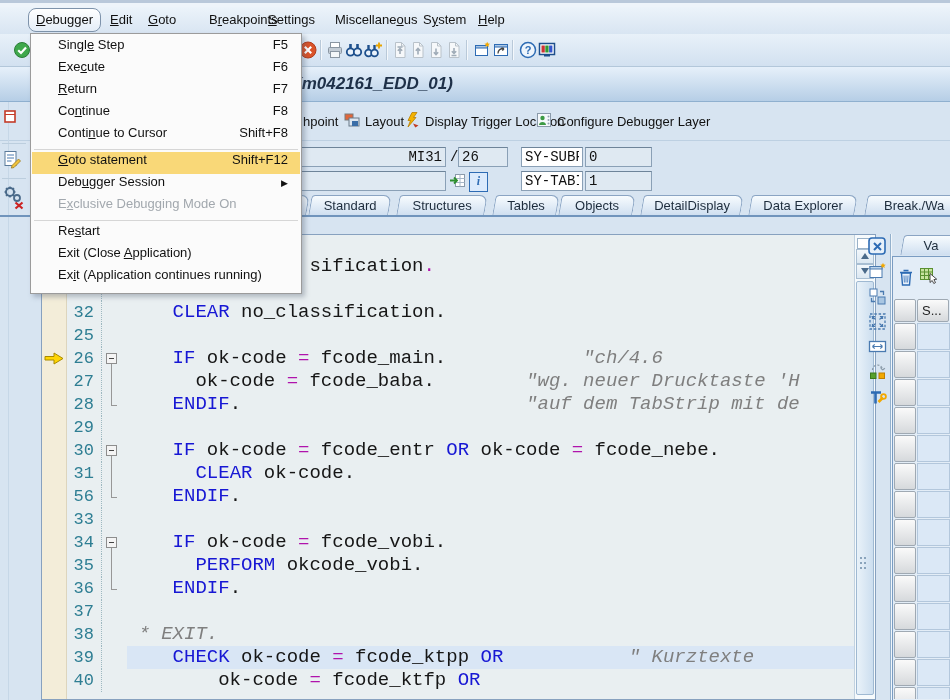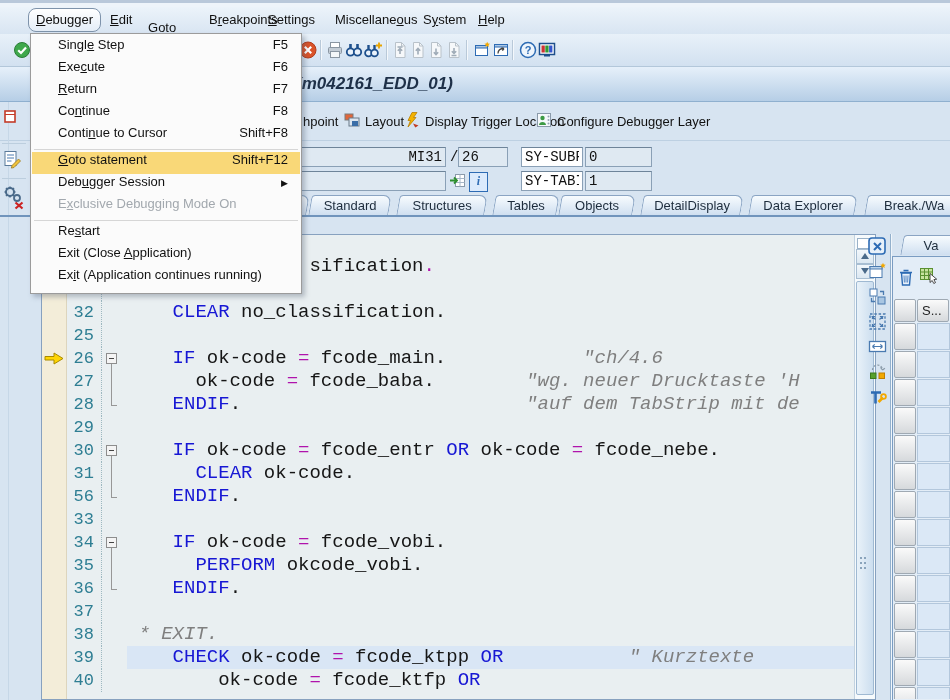--- a/index.html
+++ b/index.html
@@ -121,21 +121,21 @@
 <div class="abs" id="top-strip"></div>
 <div class="abs" id="win-icon" style="left:4px;top:8px;width:20px;height:18px"><svg width="20" height="18">
       <path d="M2 6 v9 h12" fill="none" stroke="#7a92aa" stroke-width="1.3"></path>
       <rect x="5" y="2" width="13" height="9" fill="#fff" stroke="#7a92aa" stroke-width="1.3"></rect>
       <path d="M8 8.5 L14 5 M14 5 h-3 M14 5 v2.5" stroke="#4a6a8a" stroke-width="1.2" fill="none"></path>
     </svg></div>
 
 <div class="abs" id="menubar">
     <div class="mb on" style="left: 28px;"><u>D</u>ebugger</div>
     <div class="mb" style="left: 103px;"><u>E</u>dit</div>
-    <div class="mb" style="left: 141px; margin-top: 8px;"><u>G</u>oto</div>
+    <div class="mb" style="left: 141px;"><u>G</u>oto</div>
     <div class="mb" style="left: 202px;">B<u>r</u>eakpoints</div>
     <div class="mb" style="left: 261px;"><u>S</u>ettings</div>
     <div class="mb" style="left: 328px;">Miscellane<u>o</u>us</div>
     <div class="mb" style="left: 416px;">S<u>y</u>stem</div>
     <div class="mb" style="left: 471px;"><u>H</u>elp</div>
   </div>
 
 <div class="abs" id="toolbar">
     <div class="tbi" style="left: 13px;"><svg width="18" height="18">
         <circle cx="9" cy="9" r="7.5" fill="#3fa84c" stroke="#2a7d37"></circle>

